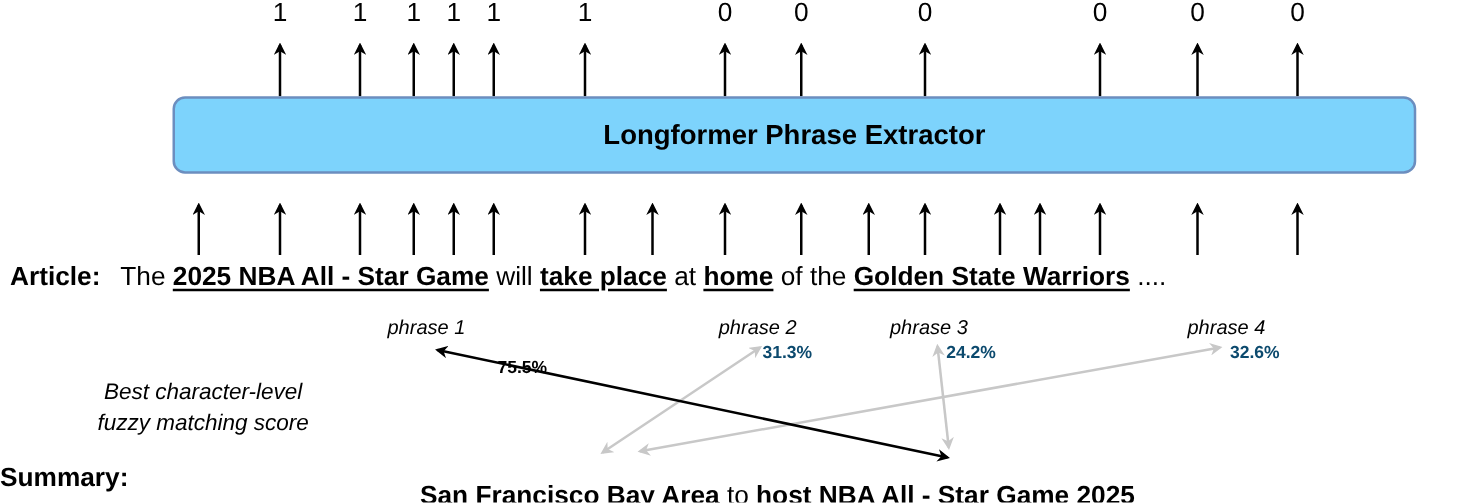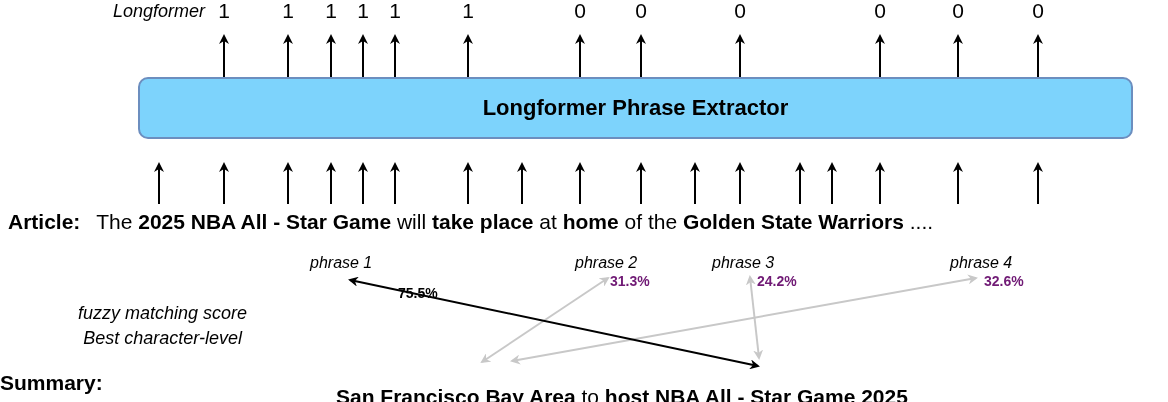--- a/index.html
+++ b/index.html
@@ -5,24 +5,24 @@
   html, body { margin:0; padding:0; background:#ffffff; }
   body { width:1168px; height:402px; position:relative; overflow:hidden; font-family:"Liberation Sans", sans-serif; color:#000; }
   .abs { position:absolute; white-space:nowrap; }
   #arrows { position:absolute; left:0; top:0; width:1168px; height:402px; }
   .label-left { font-style:italic; font-size:18px; text-align:right; line-height:24px; }
   .label-num { font-size:21px; transform:translateX(-50%); }
   .box { position:absolute; left:138px; top:77px; width:995px; height:62px; background:#7dd3fc; border:2px solid #6c8ebf; border-radius:10px; box-sizing:border-box; display:flex; align-items:center; justify-content:center; }
   .box-title { font-weight:bold; font-size:22px; }
   .sent { font-size:21px; }
   .sent .b { font-weight:bold; }
-  .sent .u { text-decoration-thickness:2px; text-underline-offset:3px; font-weight:bold; }
+  .sent .u { text-decoration:underline; text-decoration-thickness:2px; text-underline-offset:3px; font-weight:bold; }
   .phrase { font-style:italic; font-size:16px; }
   .score { font-weight:bold; font-size:14px; }
-  .score.grey { color:#701a75; }
+  .score.grey { color:#0c4a6e; }
   .note { font-style:italic; font-size:18px; text-align:center; line-height:25px; }
 </style>
 </head>
 <body>
 
 <svg id="arrows" viewBox="0 0 1168 402">
   <defs>
     <marker id="ahB" markerWidth="10" markerHeight="10" refX="8" refY="5" orient="auto" markerUnits="userSpaceOnUse">
       <path d="M0,0 L10,5 L0,10 L3,5 z" fill="#000"></path>
     </marker>
@@ -70,21 +70,20 @@
       <line x1="1038" y1="204" x2="1038" y2="164" stroke="#000" stroke-width="2" marker-end="url(#ahB)"></line>
     </g>
 
   <line x1="482" y1="362" x2="608" y2="278" stroke="#c8c8c8" stroke-width="2" marker-start="url(#ahGs)" marker-end="url(#ahG)"></line>
   <line x1="512" y1="361" x2="976" y2="278" stroke="#c8c8c8" stroke-width="2" marker-start="url(#ahGs)" marker-end="url(#ahG)"></line>
   <line x1="750" y1="277" x2="759" y2="358" stroke="#c8c8c8" stroke-width="2" marker-start="url(#ahGs)" marker-end="url(#ahG)"></line>
   <line x1="350" y1="280" x2="758" y2="366" stroke="#000" stroke-width="2" marker-start="url(#ahBs)" marker-end="url(#ahB)"></line>
 </svg>
 
 <div class="abs label-left" style="right:963px; top:-1px;">
-  <div>Longformer</div>
 </div>
 
 <div id="label-row">
     <div class="abs label-num" style="left: 224px; top: -1px;">1</div>
     <div class="abs label-num" style="left: 288px; top: -1px;">1</div>
     <div class="abs label-num" style="left: 331px; top: -1px;">1</div>
     <div class="abs label-num" style="left: 363px; top: -1px;">1</div>
     <div class="abs label-num" style="left: 395px; top: -1px;">1</div>
     <div class="abs label-num" style="left: 468px; top: -1px;">1</div>
     <div class="abs label-num" style="left: 580px; top: -1px;">0</div>
@@ -107,18 +106,18 @@
 <div class="abs phrase" style="left:310px; top:254px;">phrase 1</div>
 <div class="abs score" style="left:398px; top:273px;margin-top:12px;">75.5%</div>
 <div class="abs phrase" style="left:575px; top:254px;">phrase 2</div>
 <div class="abs score grey" style="left:610px; top:273px;">31.3%</div>
 <div class="abs phrase" style="left:712px; top:254px;">phrase 3</div>
 <div class="abs score grey" style="left:757px; top:273px;">24.2%</div>
 <div class="abs phrase" style="left:950px; top:254px;">phrase 4</div>
 <div class="abs score grey" style="left:984px; top:273px;">32.6%</div>
 
 <div class="abs note" style="left:78px; top:301px;">
+  <div>Best character-level</div>
   <div>fuzzy matching score</div>
-  <div>Best character-level</div>
 </div>
 
 <div class="abs sent b" style="left:0px; top:371px; font-weight:bold;text-align:right;">Summary:</div>
 <div class="abs sent" id="summary-tokens" style="left:336px; top:385px;"><span class="u">San Francisco Bay Area</span><span> to </span><span class="u">host NBA All - Star Game 2025</span></div>
 
 </body></html>

